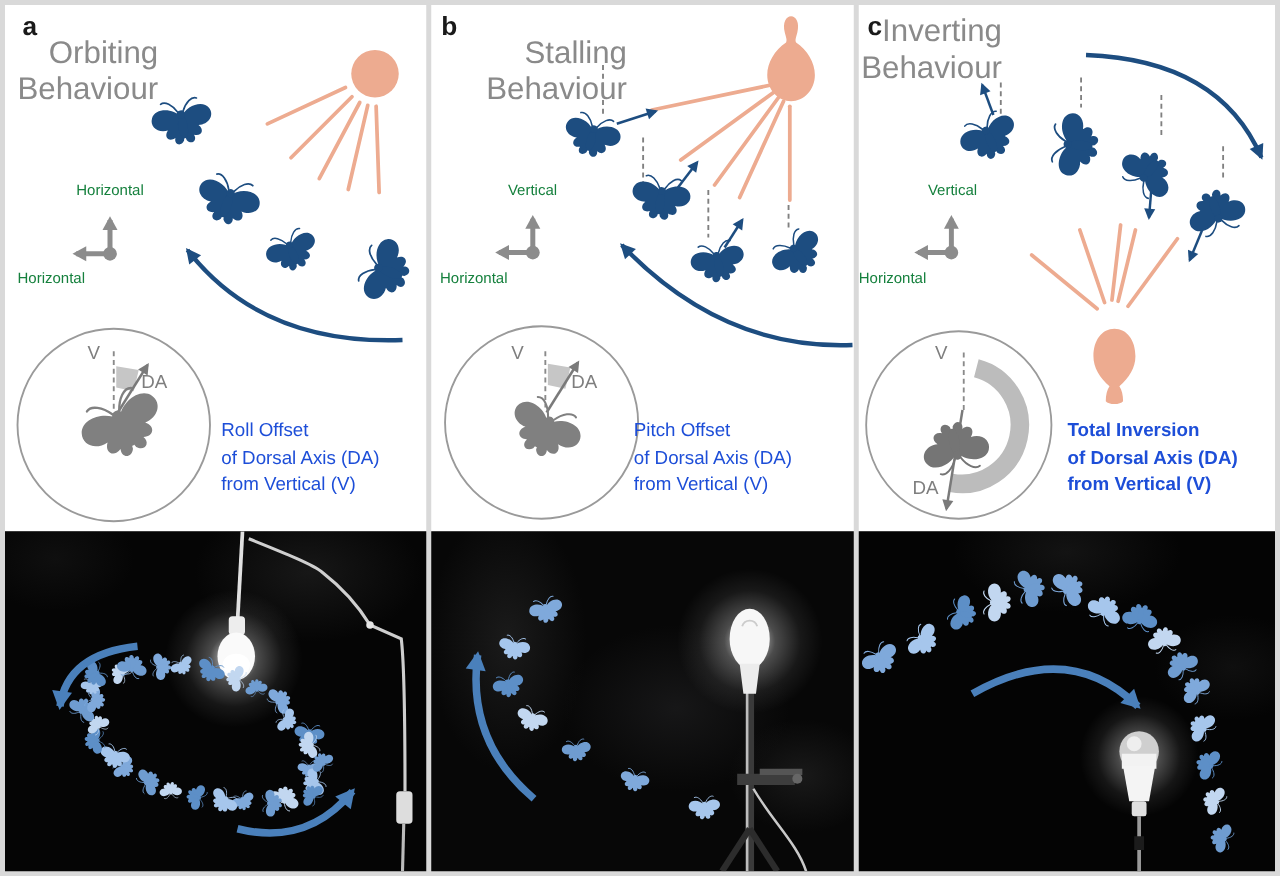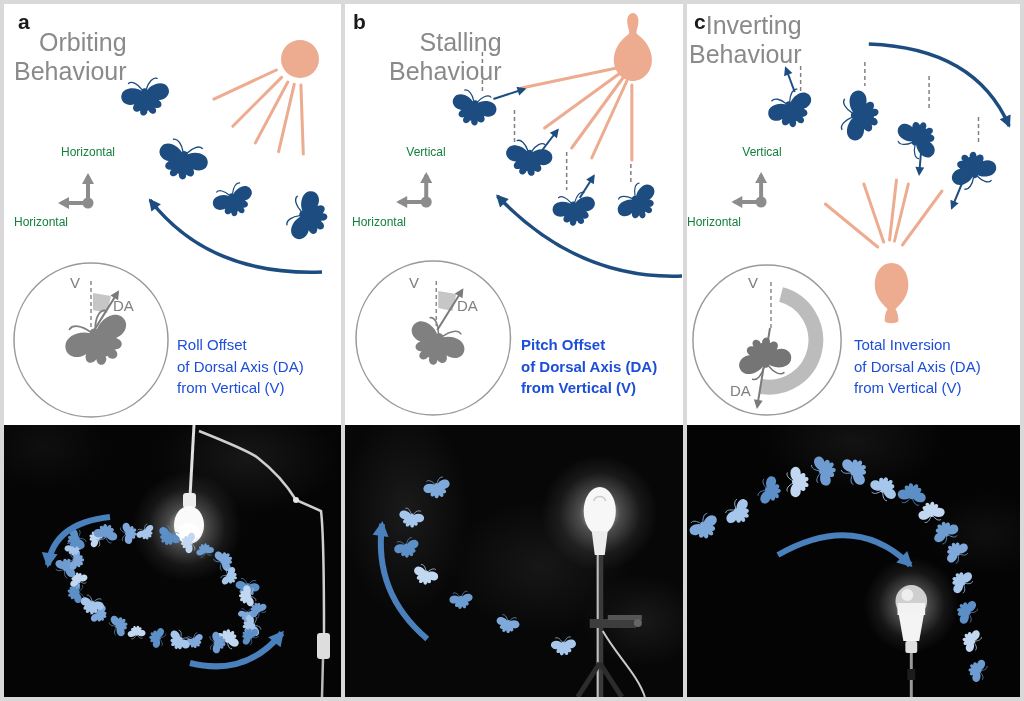--- a/index.html
+++ b/index.html
@@ -297,21 +297,21 @@
             </g>
         </g>
       </svg>
       <div class="txt plabel" style="left:8px;top:6px;">b</div>
       <div class="txt ptitle" style="left:4px;top:24px;margin-left:40px;">Stalling
 Behaviour</div>
       <div class="txt axis-label axis-up" style="left:29px;top:141px;">Vertical</div>
       <div class="txt axis-label" style="left:7px;top:211px;">Horizontal</div>
       <div class="txt vda" style="left:64px;top:270px;">V</div>
       <div class="txt vda" style="left:112px;top:293px;">DA</div>
-      <div class="txt caption" style="left:176px;top:330px;font-weight:bold;">Pitch Offset
+      <div class="txt caption" style="left:162px;top:330px;">Pitch Offset
 of Dorsal Axis (DA)
 from Vertical (V)</div>
     </div>
     <div class="photo photo-b">
       <svg class="psvg" viewBox="0 0 337 272" preserveAspectRatio="none">
         <circle cx="254" cy="88" r="58" fill="url(#glow)"></circle>
         <g>
           <line x1="254" y1="128" x2="254" y2="272" stroke="#3a3a3a" stroke-width="7"></line>
           <line x1="252" y1="128" x2="252" y2="272" stroke="#bdbdbd" stroke-width="2"></line>
           <line x1="254" y1="238" x2="232" y2="272" stroke="#2c2c2c" stroke-width="5"></line>
@@ -408,21 +408,21 @@
             </g>
         </g>
       </svg>
       <div class="txt plabel" style="left:7px;top:6px;">c</div>
       <div class="txt ptitle" style="left:2px;top:7px;">Inverting
 Behaviour</div>
       <div class="txt axis-label axis-up" style="left:23px;top:141px;">Vertical</div>
       <div class="txt axis-label" style="left:0px;top:211px;">Horizontal</div>
       <div class="txt vda" style="left:61px;top:270px;">V</div>
       <div class="txt vda" style="left:43px;top:378px;">DA</div>
-      <div class="txt caption" style="left:167px;top:330px;">Total Inversion
+      <div class="txt caption" style="left:167px;top:330px;font-weight:bold;">Total Inversion
 of Dorsal Axis (DA)
 from Vertical (V)</div>
     </div>
     <div class="photo photo-c">
       <svg class="psvg" viewBox="0 0 337 272" preserveAspectRatio="none">
         <circle cx="227" cy="180" r="48" fill="url(#glow)"></circle>
         <g>
           <circle cx="227" cy="176" r="16" fill="#cfcfcf"></circle>
           <circle cx="223" cy="170" r="6" fill="#eeeeee"></circle>
           <rect x="213" y="178" width="28" height="12" fill="#f2f2f2"></rect>

